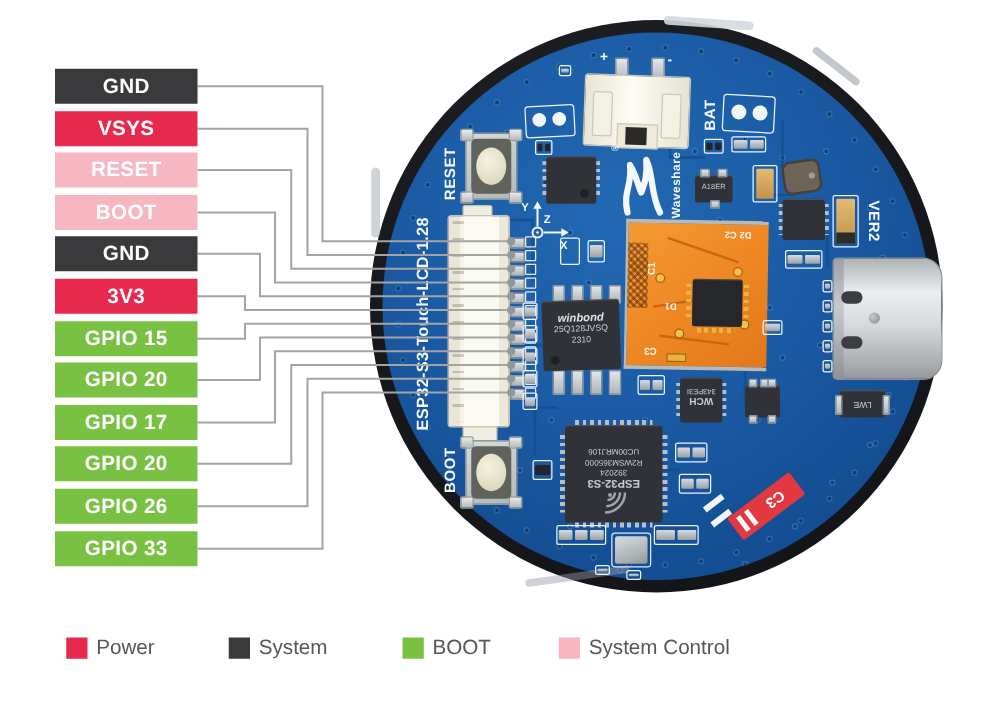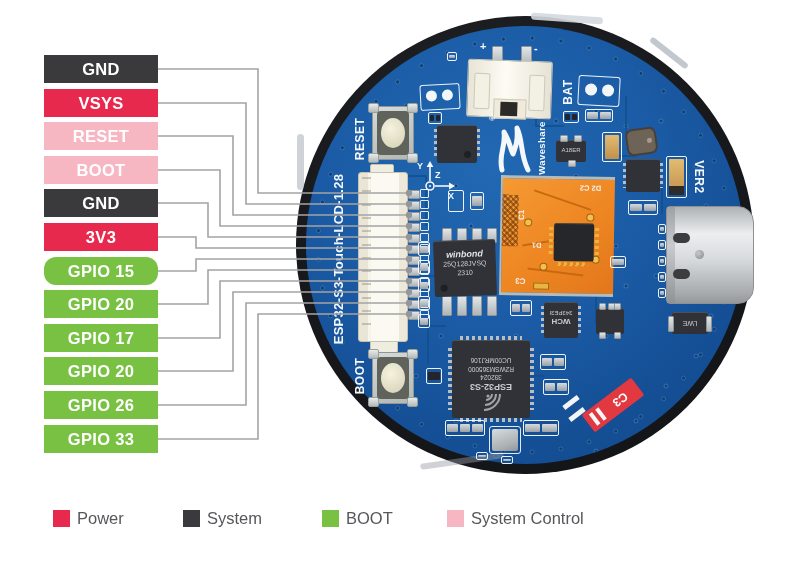--- a/index.html
+++ b/index.html
@@ -495,21 +495,21 @@
       <circle cx="409" cy="314" r="3.2" fill="#93979a"></circle>
     </svg>
 
   <div id="labels-col">
       <div class="pin-label" style="top: 55px; background: rgb(58, 57, 59);">GND</div>
       <div class="pin-label" style="top: 89px; background: rgb(232, 41, 78);">VSYS</div>
       <div class="pin-label" style="top: 122px; background: rgb(246, 182, 194);">RESET</div>
       <div class="pin-label" style="top: 156px; background: rgb(246, 182, 194);">BOOT</div>
       <div class="pin-label" style="top: 189px; background: rgb(58, 57, 59);">GND</div>
       <div class="pin-label" style="top: 223px; background: rgb(232, 41, 78);">3V3</div>
-      <div class="pin-label" style="top: 257px; background: rgb(121, 193, 66); border-radius: 12px;">GPIO 15</div>
+      <div class="pin-label" style="top: 257px; background: rgb(121, 193, 66);">GPIO 15</div>
       <div class="pin-label" style="top: 290px; background: rgb(121, 193, 66);">GPIO 20</div>
       <div class="pin-label" style="top: 324px; background: rgb(121, 193, 66);">GPIO 17</div>
       <div class="pin-label" style="top: 357px; background: rgb(121, 193, 66);">GPIO 20</div>
       <div class="pin-label" style="top: 391px; background: rgb(121, 193, 66);">GPIO 26</div>
       <div class="pin-label" style="top: 425px; background: rgb(121, 193, 66);">GPIO 33</div>
     </div>
 
   <div id="legend-row">
       <div class="legend-item" style="left: 53px;">
         <div class="legend-sq" style="background: rgb(232, 41, 78);"></div>

